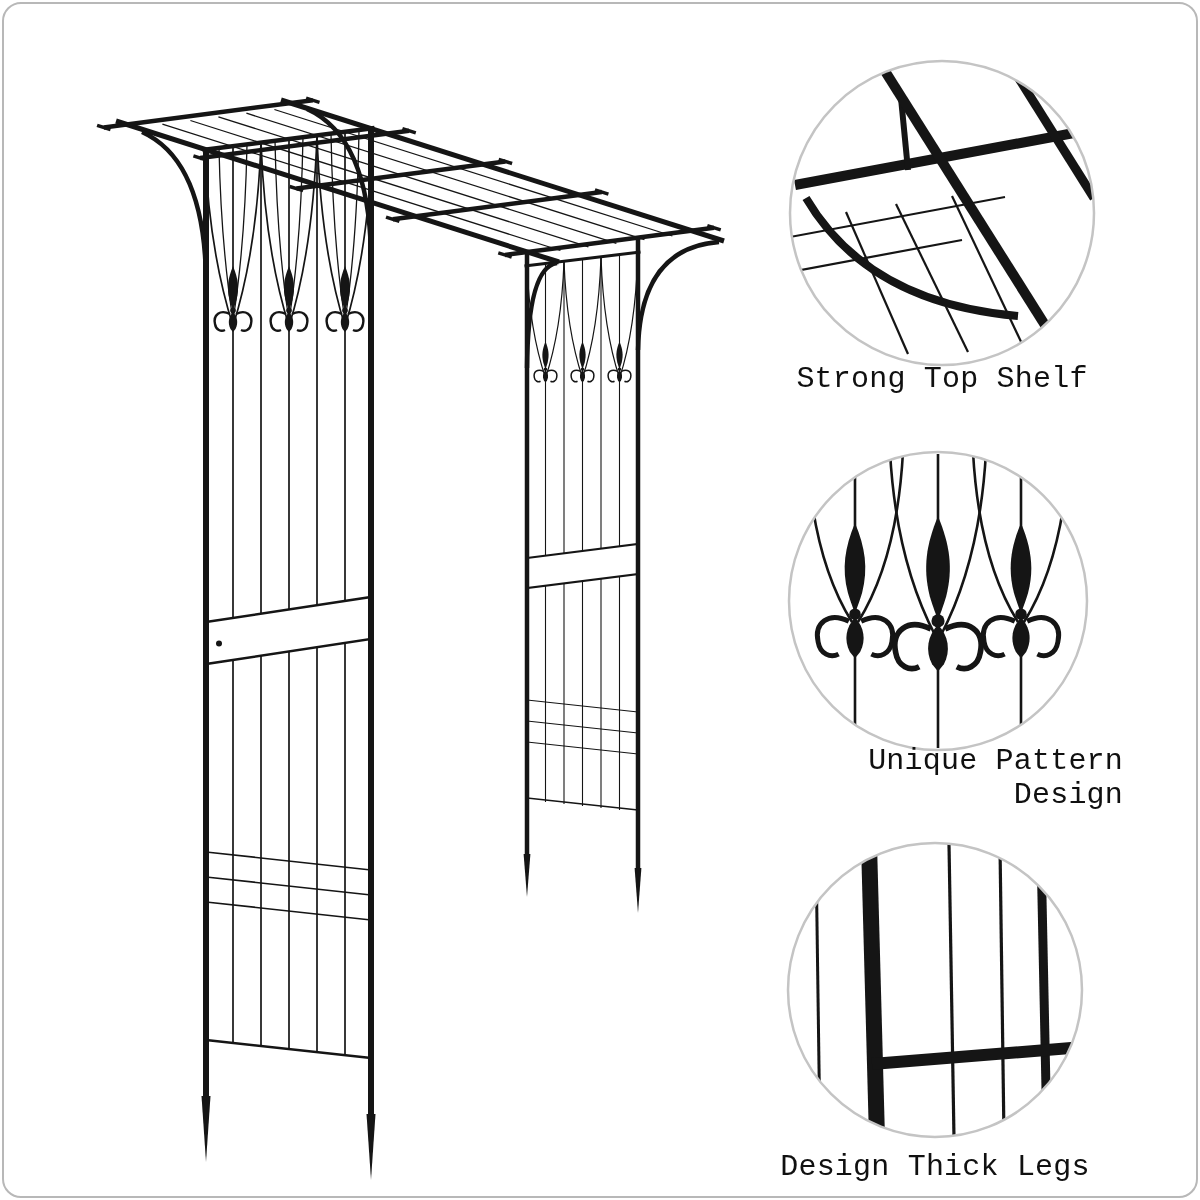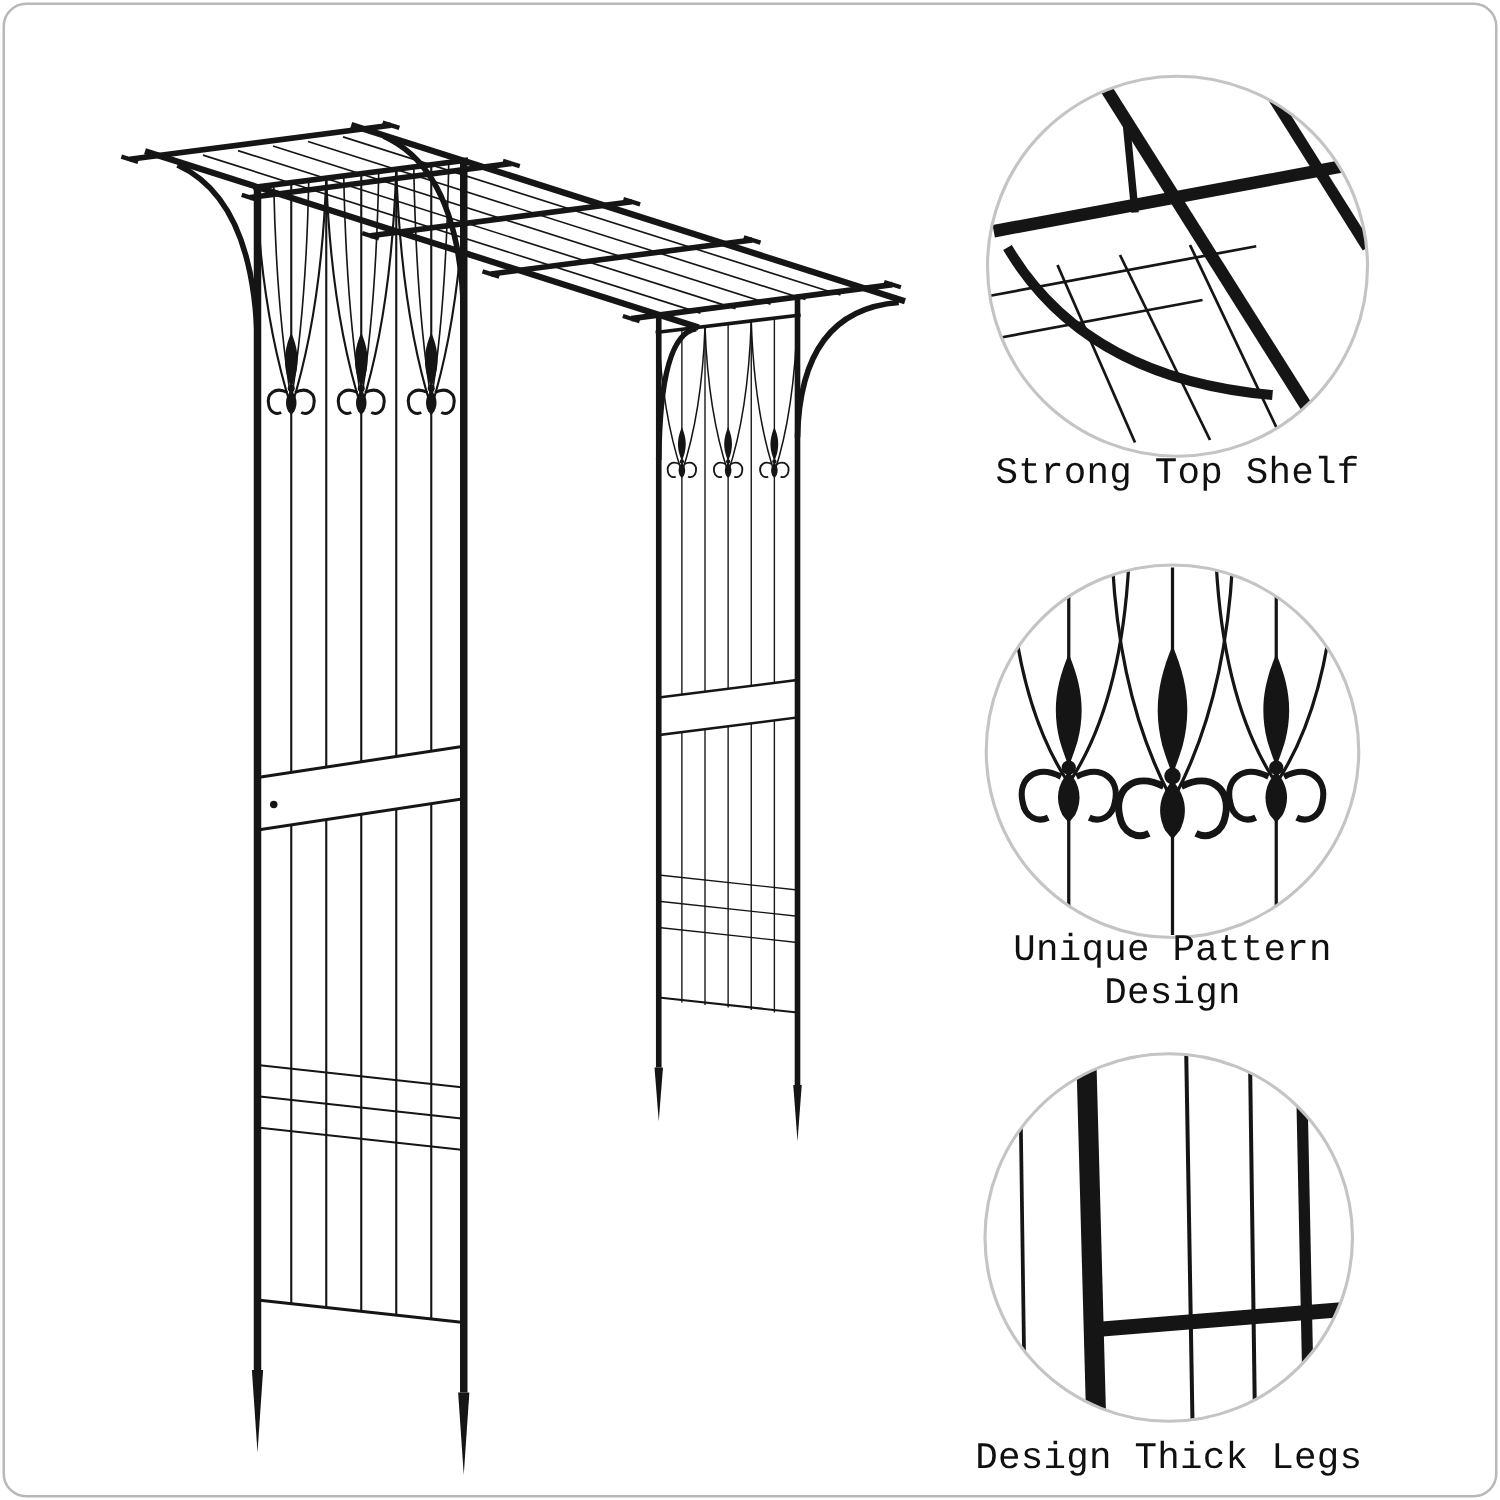--- a/index.html
+++ b/index.html
@@ -13,21 +13,21 @@
   .mf{fill:var(--metal);stroke:none;}
   .band{fill:var(--bg);stroke:var(--metal);}
   .rim{fill:none;stroke:var(--rim);stroke-width:2.5;}
   .frame-border{fill:none;stroke:var(--border);stroke-width:2;}
   .blade{fill:var(--metal);stroke:none;}
   .bladec{fill:var(--metal);stroke:none;}
   .curl{fill:none;stroke:var(--metal);}
   .label{position:absolute;font-size:30px;color:var(--label);text-align:center;width:370px;
          font-weight:400;letter-spacing:0.2px;}
   #label-1{left:757px;top:362px;}
-  #label-2{left:753px;top:744px;}
+  #label-2{left:753px;top:744px;text-align:right;}
   #label-3{left:750px;top:1150px;}
 </style>
 </head>
 <body>
 
 <div class="canvas">
 
 <svg width="1200" height="1200" viewBox="0 0 1200 1200">
   <defs>
     <g id="finial">

